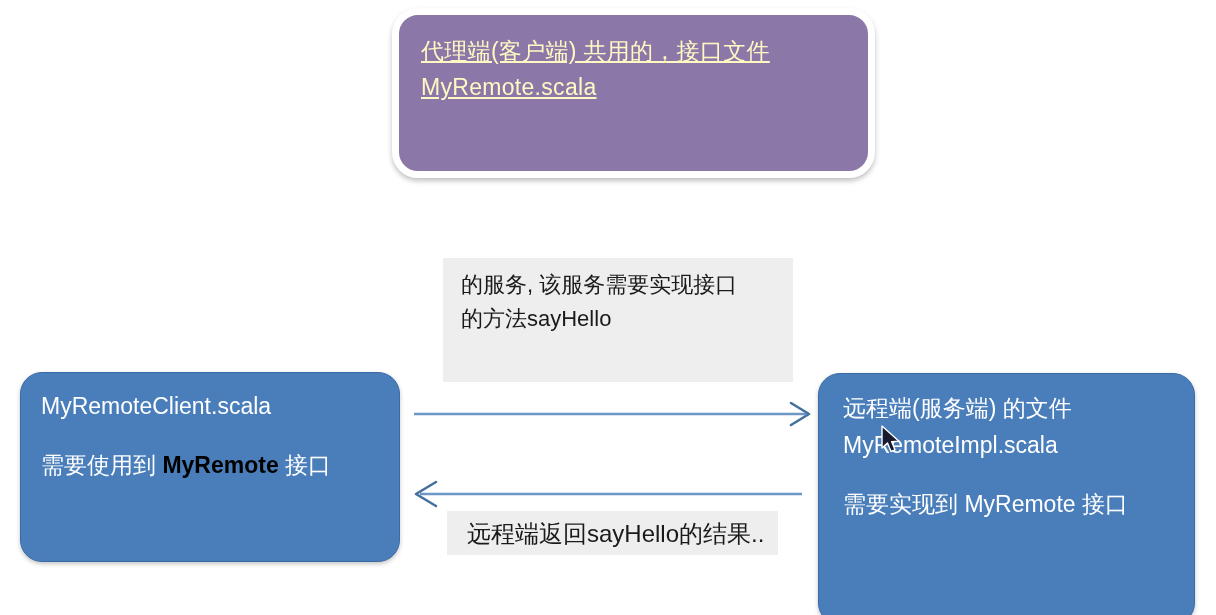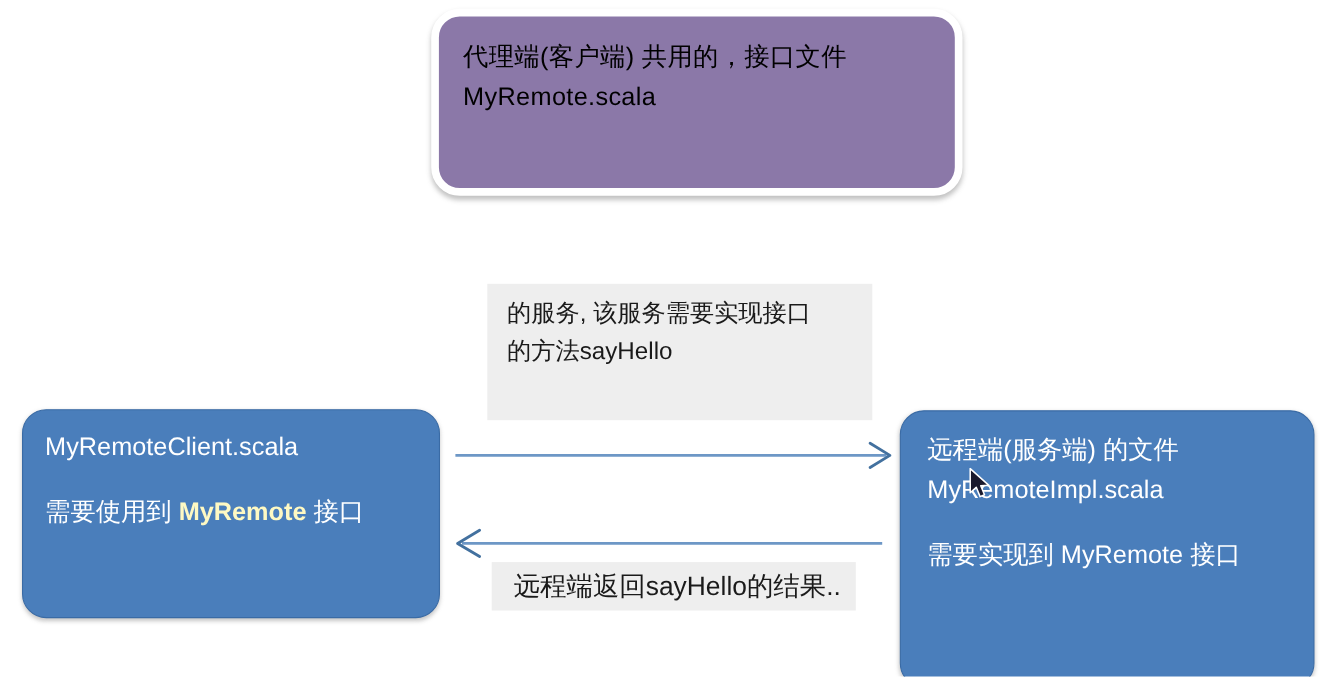--- a/index.html
+++ b/index.html
@@ -31,25 +31,26 @@
     top: 8px;
     width: 483px;
     height: 170px;
     background: #8b78a8;
     border-radius: 26px;
     border: 7px solid #ffffff;
     box-shadow: 0 3px 5px rgba(120,120,120,0.45);
     padding: 18px 22px 0 22px;
   }
   .purple-box .line {
-    color: #000000;
+    color: #fef9c3;
     font-size: 23px;
     line-height: 36px;
     letter-spacing: 0.3px;
     white-space: nowrap;
+    text-decoration: underline;
   }
 
   
   .gray-block {
     position: absolute;
     background: #eeeeee;
     color: #1a1a1a;
   }
   #rmi-note {
     left: 443px;
@@ -84,21 +85,21 @@
     border-radius: 22px;
     box-shadow: 0 2px 4px rgba(110,110,110,0.4);
   }
   .blue-box .line {
     color: #ffffff;
     font-size: 23px;
     line-height: 37px;
     white-space: nowrap;
   }
   .blue-box .spacer { height: 22px; }
-  .hl-red { color: #fef9c3; font-weight: bold; }
+  .hl-red { color: #000000; font-weight: bold; }
 
   #client-box {
     left: 20px;
     top: 372px;
     width: 380px;
     height: 190px;
     padding: 15px 0 0 20px;
   }
   #server-box {
     left: 818px;

